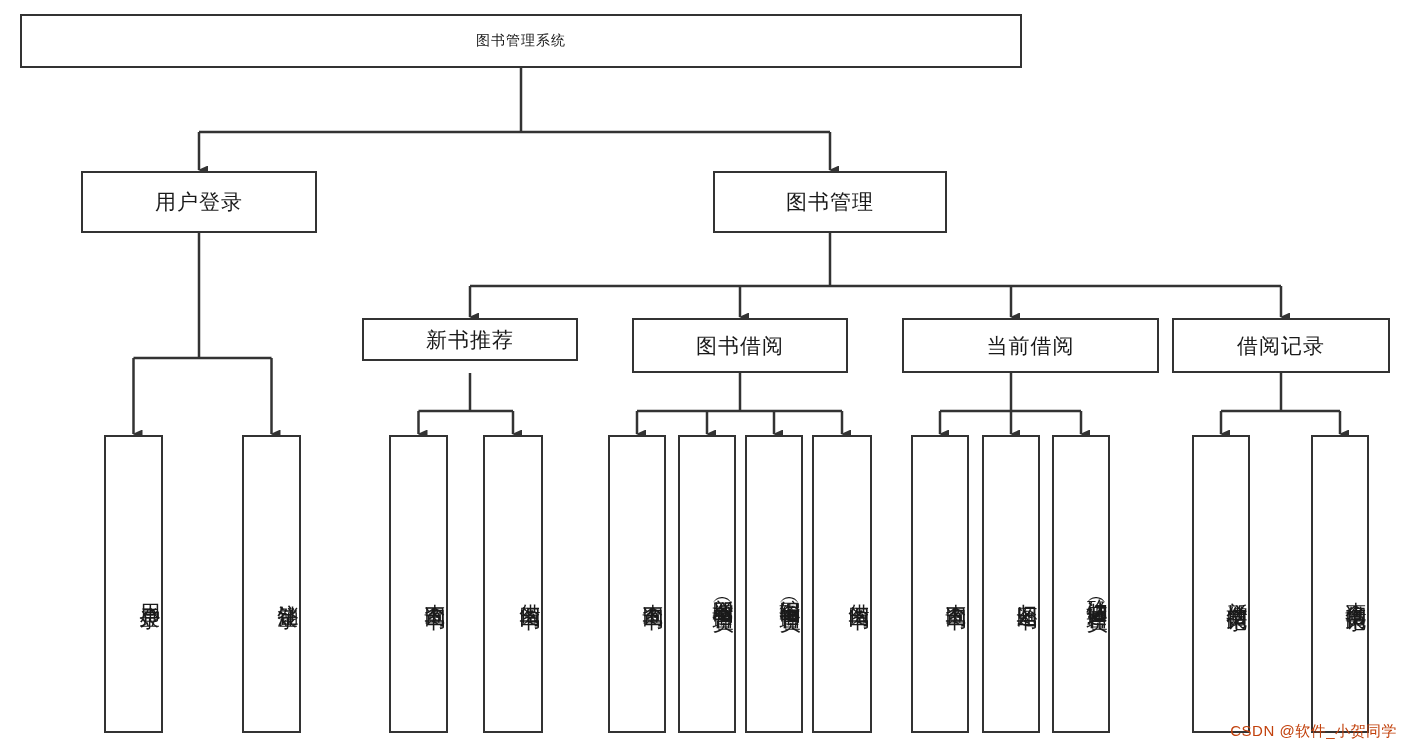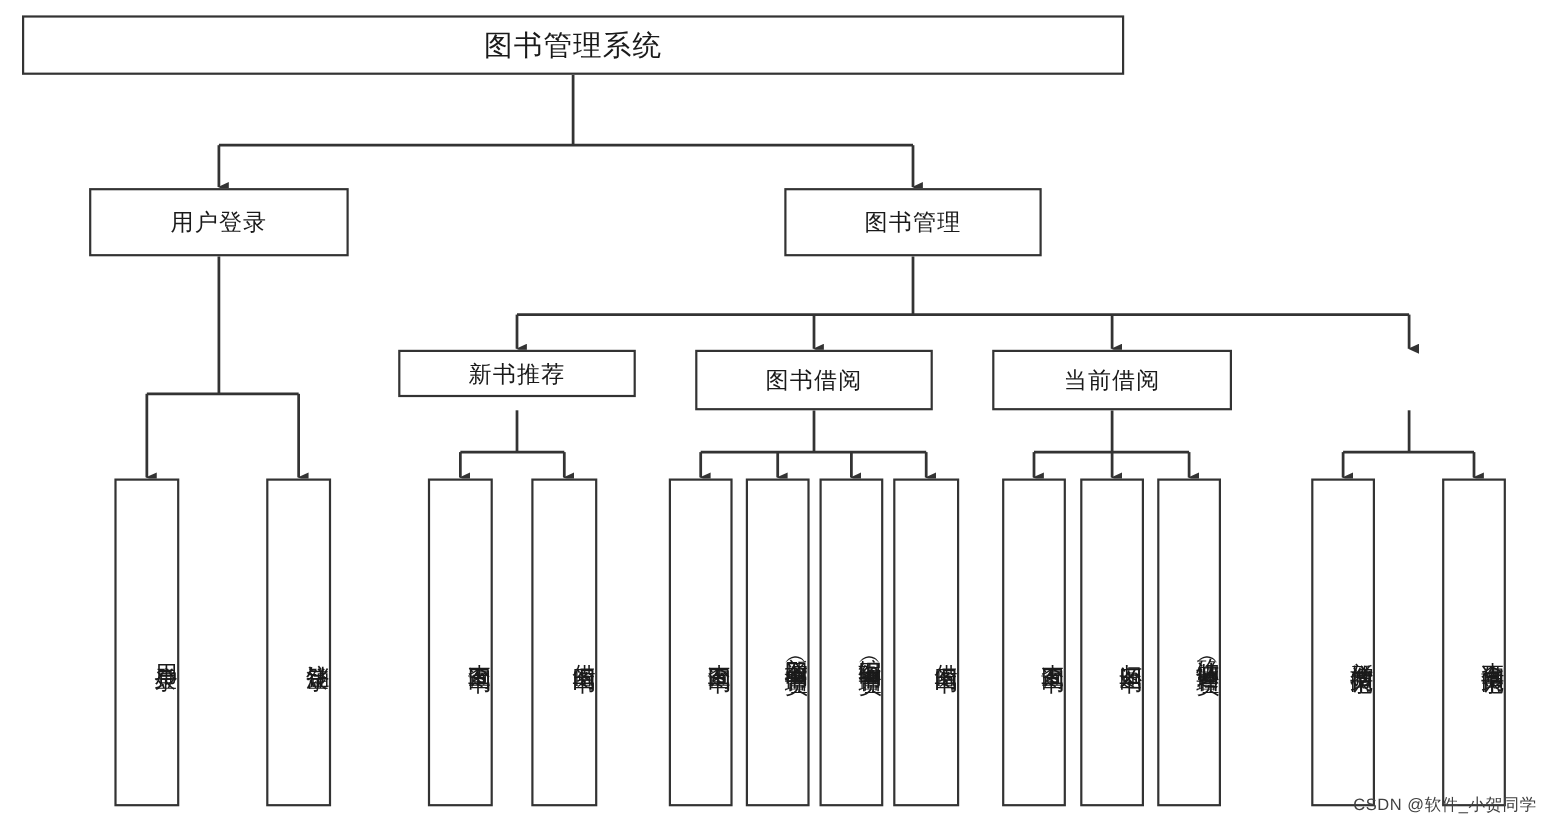--- a/index.html
+++ b/index.html
@@ -49,28 +49,28 @@
     justify-content: center;
     padding-top: 14px;
     line-height: 1.06;
   }
   .node.vert .lbl {
     writing-mode: vertical-rl;
     text-orientation: upright;
     white-space: nowrap;
   }
   .node.root {
-    font-size: 26px;
+    font-size: 14px;
   }
   #watermark {
     position: absolute;
     right: 8px;
     bottom: 6px;
     font-size: 15px;
-    color: #404040;
+    color: #c2410c;
     letter-spacing: 0.5px;
     white-space: nowrap;
   }
 </style>
 </head>
 <body>
 
 <div id="canvas">
 
   <svg id="edges" viewBox="0 0 1405 747" width="1405" height="747" xmlns="http://www.w3.org/2000/svg">
@@ -126,22 +126,25 @@
   <div class="node horiz" id="n-l1_book_mgmt" style="left: 713px; top: 171px; width: 234px; height: 62px; align-items: center;">
     <span class="lbl">图书管理</span>
   </div>
 
   <div class="node horiz" id="n-l2_new_books" style="left: 362px; top: 318px; width: 216px; height: 43px;">
     <span class="lbl">新书推荐</span>
   </div>
   <div class="node horiz" id="n-l2_borrow" style="left: 632px; top: 318px; width: 216px; height: 55px;">
     <span class="lbl">图书借阅</span>
   </div>
-  <div class="node horiz" id="n-l2_current" style="left: 902px; top: 318px; width: 218px; height: 55px;">
+  <div class="node horiz" id="n-l2_current" style="left: 902px; top: 318px; width: 257px; height: 55px;">
     <span class="lbl">当前借阅</span>
+  </div>
+  <div class="node horiz" id="n-l2_records" style="left: 1172px; top: 318px; width: 218px; height: 55px;">
+    <span class="lbl">借阅记录</span>
   </div>
 
   <div class="node vert" id="n-leaf_user_login" style="left: 104px; top: 435px; width: 59px; height: 298px;">
     <span class="lbl">用户登录</span>
   </div>
   <div class="node vert" id="n-leaf_user_logout" style="left: 242px; top: 435px; width: 59px; height: 298px;">
     <span class="lbl">注销登录</span>
   </div>
 
   <div class="node vert" id="n-leaf_nb_query" style="left: 389px; top: 435px; width: 59px; height: 298px;">

